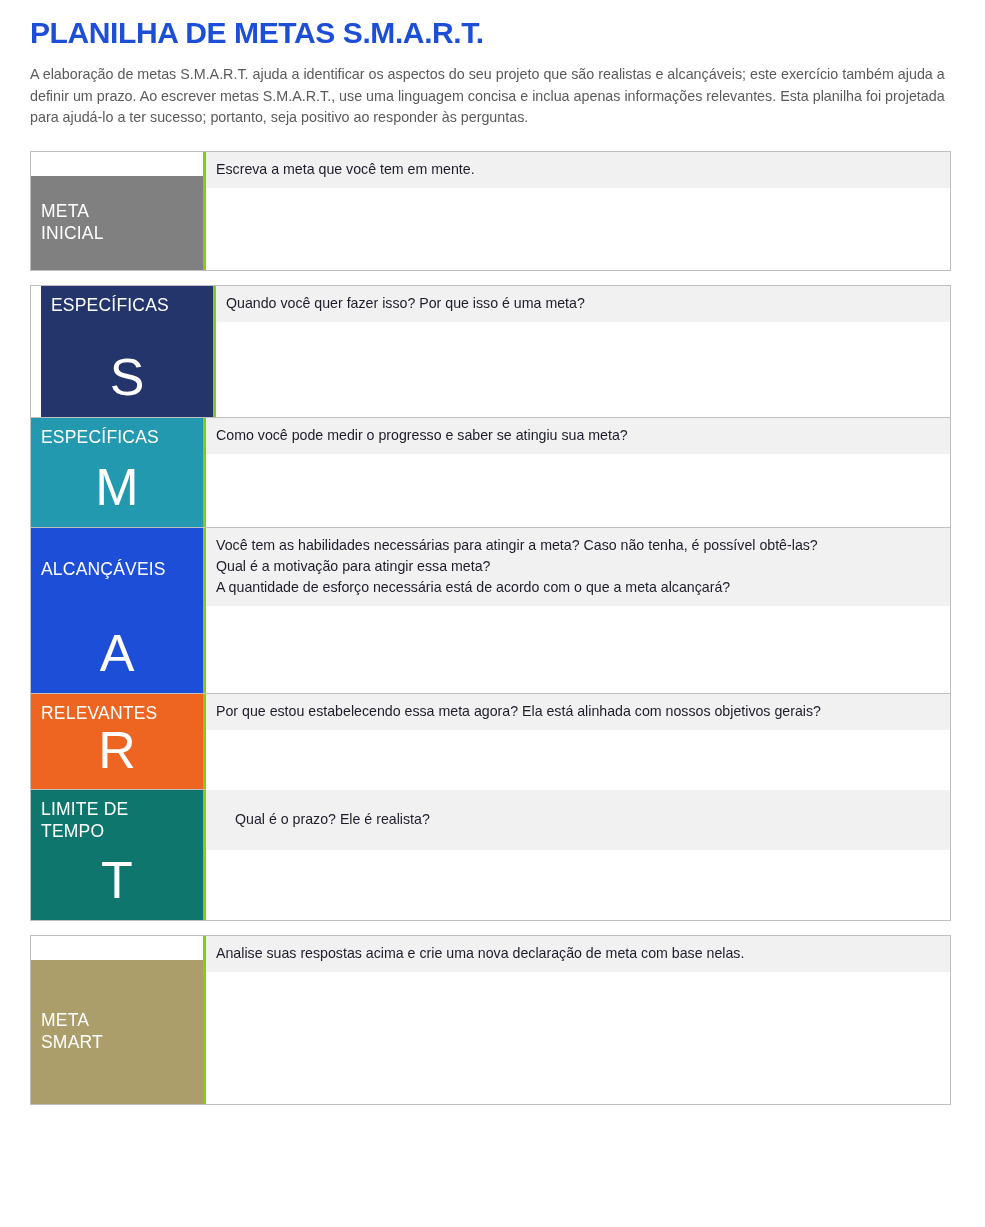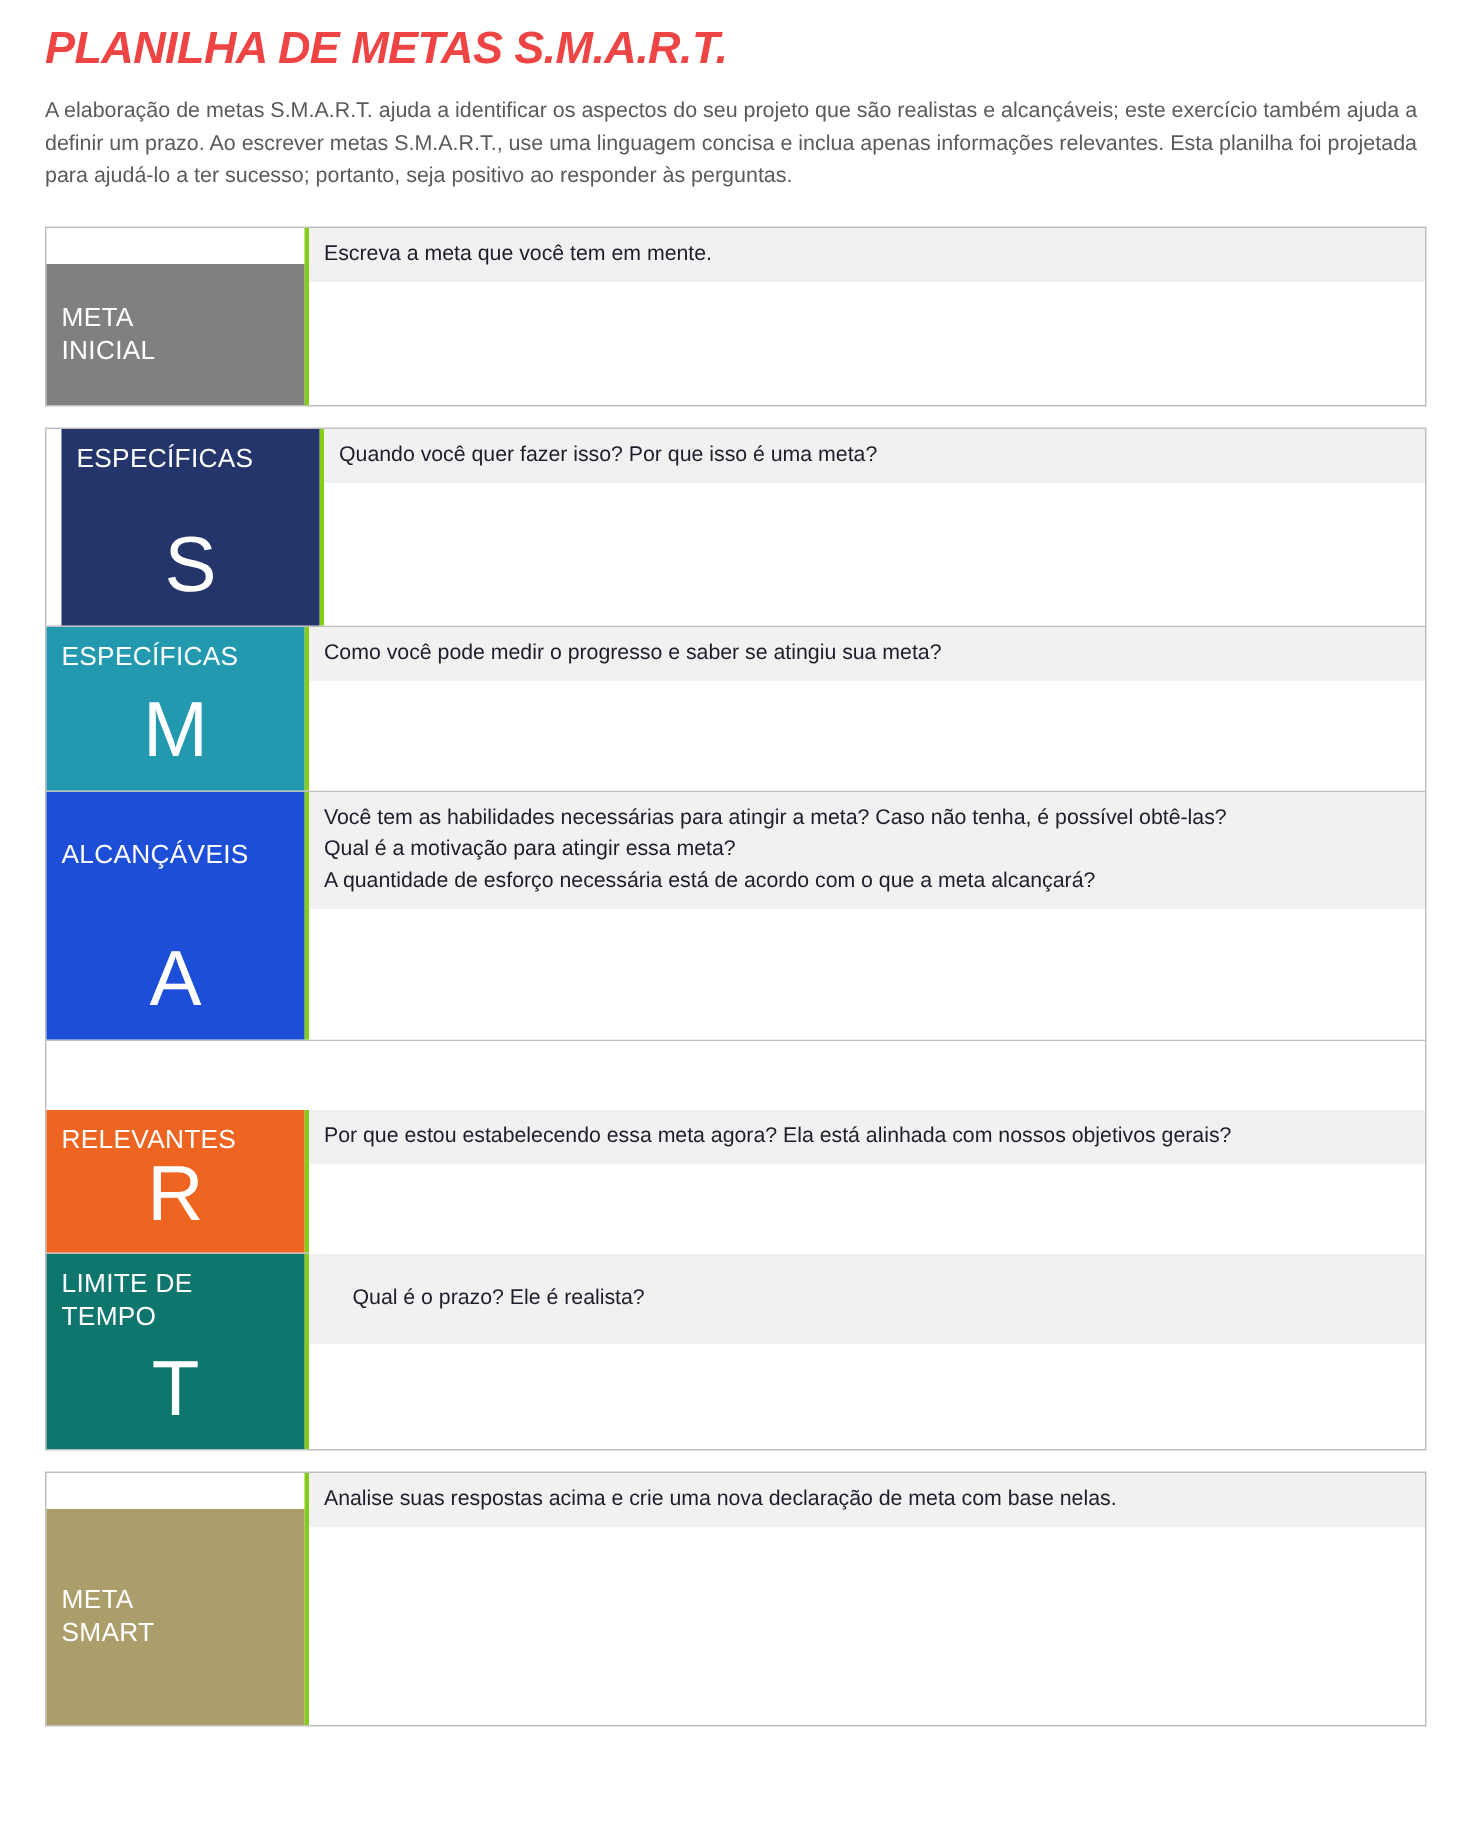--- a/index.html
+++ b/index.html
@@ -13,28 +13,27 @@
     font-family: "Liberation Sans", sans-serif;
     overflow: hidden;
     position: relative;
   }
 
   
   .header {
     padding: 18px 30px 0 30px;
   }
   .doc-title {
-    color: #ef4444;
+    color: #1d4ed8;
     font-size: 30px;
     font-weight: bold;
     letter-spacing: -0.4px;
     line-height: 1.0;
     margin: 0 0 16px 0;
     font-family: "Liberation Sans", sans-serif;
-    font-style: italic;
   }
   .doc-intro {
     color: #5a5a5a;
     font-size: 14.3px;
     line-height: 1.52;
     max-width: 925px;
     margin: 0;
   }
 
   
@@ -111,21 +110,21 @@
     background: #ffffff;
     flex: 1 1 auto;
     min-height: 60px;
   }
 
   
   .h-meta-inicial  { height: 118px; }
   .h-s             { height: 132px; padding-left: 10px; }
   .h-m             { height: 110px; }
   .h-a             { height: 166px; }
-  .h-r             { height: 96px; margin-top: 46px; }
+  .h-r             { height: 96px; }
   .h-t             { height: 130px; }
   .h-meta-smart    { height: 168px; }
 </style>
 </head>
 <body>
 
 <div class="header">
   <h1 class="doc-title">PLANILHA DE METAS S.M.A.R.T.</h1>
   <p class="doc-intro">A elaboração de metas S.M.A.R.T. ajuda a identificar os aspectos do seu projeto que são realistas e alcançáveis; este exercício também ajuda a definir um prazo. Ao escrever metas S.M.A.R.T., use uma linguagem concisa e inclua apenas informações relevantes. Esta planilha foi projetada para ajudá-lo a ter sucesso; portanto, seja positivo ao responder às perguntas.</p>
 </div>

